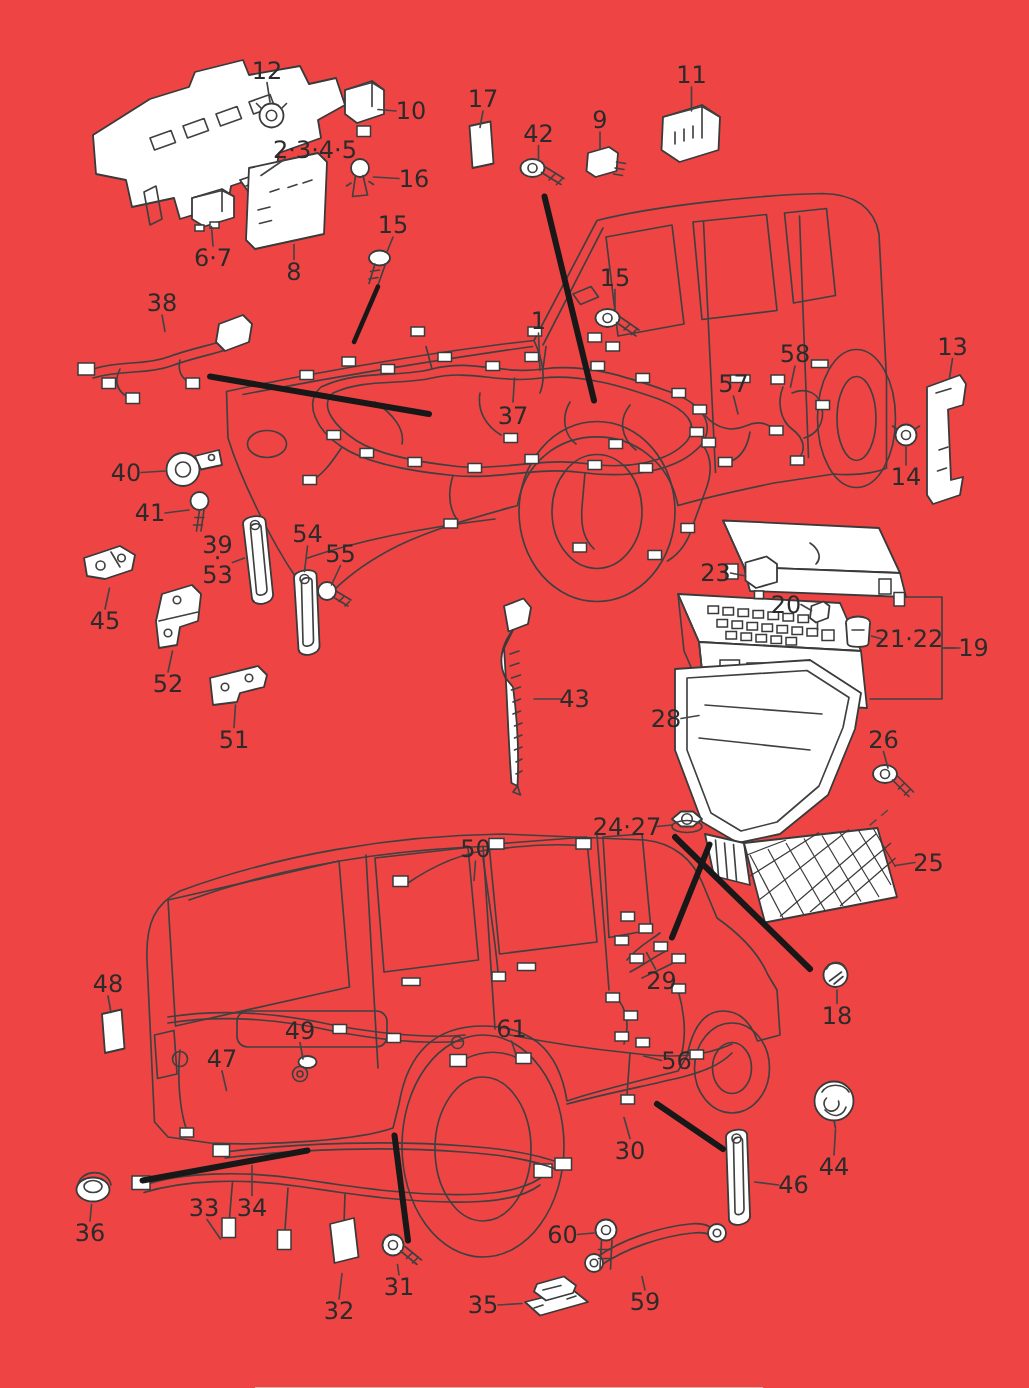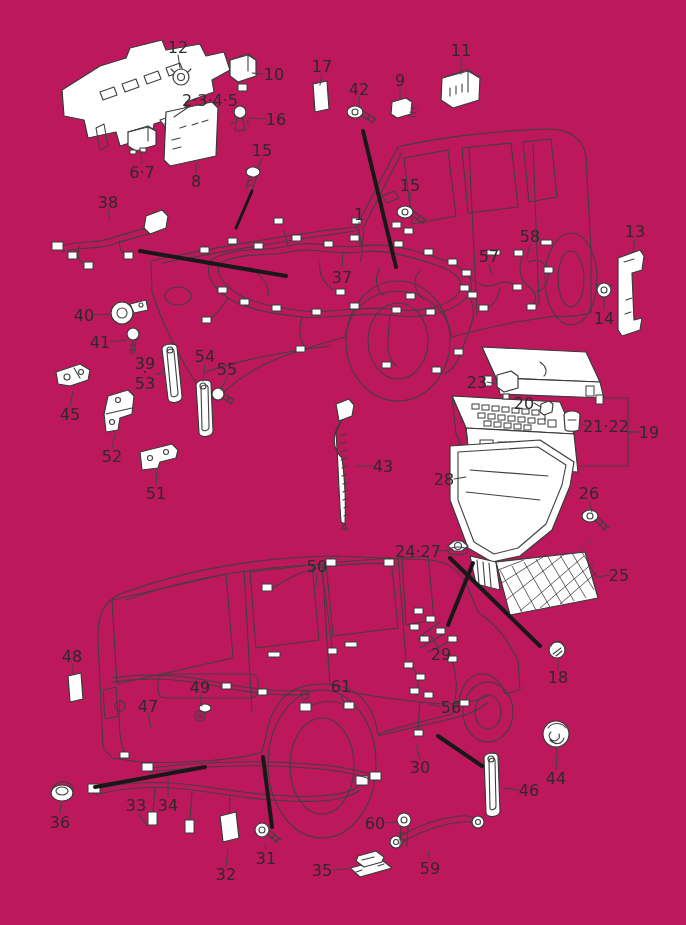--- a/index.html
+++ b/index.html
@@ -1,16 +1,16 @@
 <!DOCTYPE html>
 <html><head>
 <meta charset="utf-8">
 <style>
   html,body{margin:0;padding:0;background:#ffffff;}
-  .page{position:relative;width:686px;height:925px;background:#be185d;overflow:hidden;
+  .page{position:relative;width:686px;height:925px;background:#ef4444;overflow:hidden;
         font-family:"DejaVu Sans",sans-serif;}
   svg{display:block}
   .s1{fill:none;stroke:#404040;stroke-width:1.1;stroke-linecap:round;stroke-linejoin:round}
   .sf{fill:#ffffff;stroke:#3a3a3a;stroke-width:1.2;stroke-linejoin:round}
   .cn{fill:#ffffff;stroke:#3a3a3a;stroke-width:1}
   .fat{fill:none;stroke:#181818;stroke-width:4;stroke-linecap:round}
   .fat3{fill:none;stroke:#181818;stroke-width:3;stroke-linecap:round}
   .dsh{fill:none;stroke:#4a4a4a;stroke-width:1;stroke-dasharray:6 4}
   .ldr{stroke:#444444;stroke-width:1.1;stroke-linecap:round}
   .co{font-family:"DejaVu Sans",sans-serif;font-size:16px;fill:#2b2b2b}

